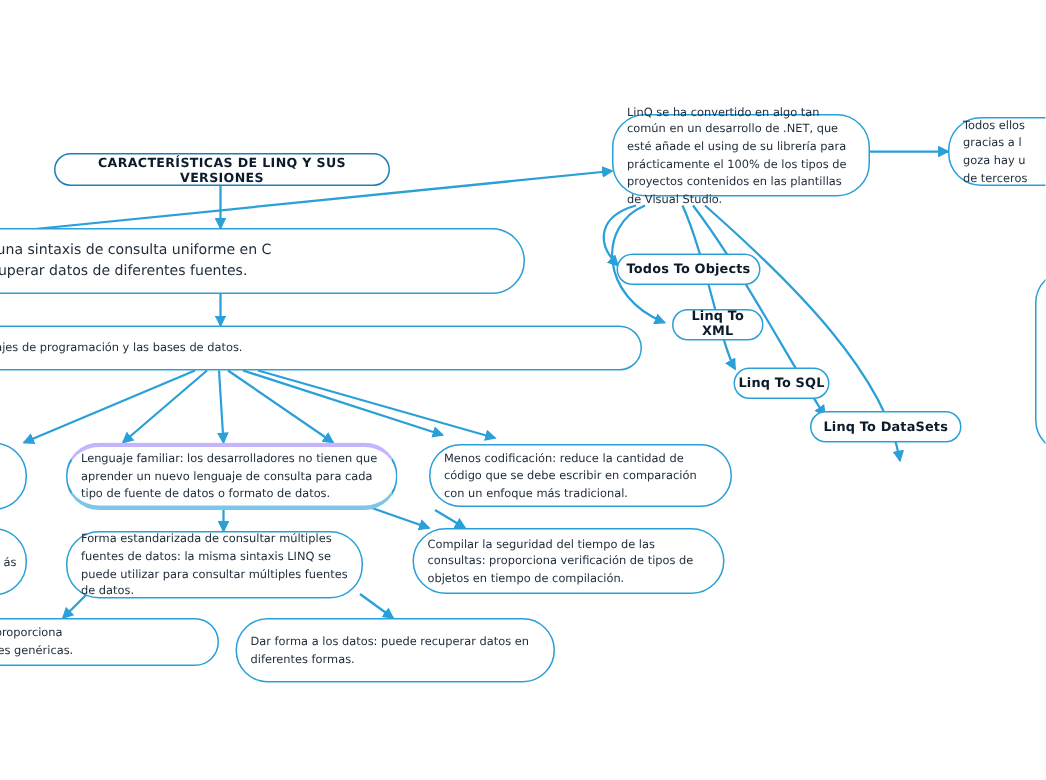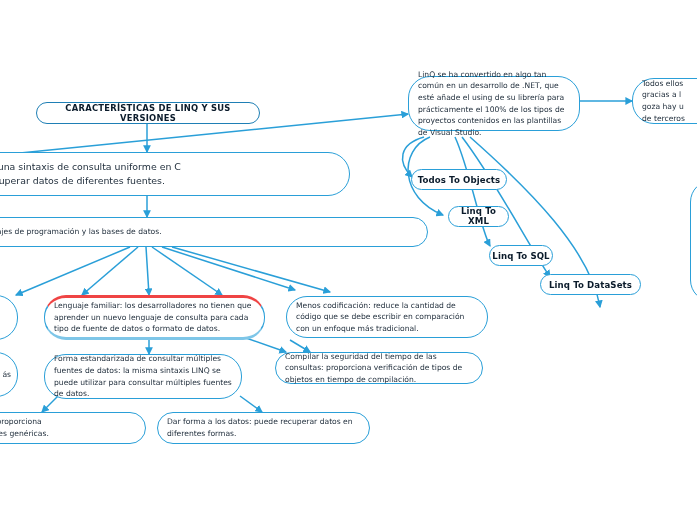--- a/index.html
+++ b/index.html
@@ -84,21 +84,21 @@
   }
   .n-wide .txt {
     font-size: 9.4px;
     line-height: 1.5;
   }
   .n-mid .txt {
     font-size: 7.6px;
     line-height: 1.5;
   }
   .sel-top {
-    border-top: 3px solid #ef4444;
+    border-top: 3px solid #c4b5fd;
     border-bottom: 3px solid #7ec6e8;
   }
 </style>
 </head>
 <body>
 
 <div id="canvas">
 
   <svg id="edges" viewBox="0 0 697 520" width="697" height="520">
     <defs>
@@ -203,26 +203,26 @@
   </div>
 
   <div class="node n-para" style="left:286px; top:296px; width:202px; height:42px;">
     <span class="txt">Menos codificación: reduce la cantidad de código que se debe escribir en comparación con un enfoque más tradicional.</span>
   </div>
 
   <div class="node n-para" style="left:44px; top:354px; width:198px; height:45px;">
     <span class="txt">Forma estandarizada de consultar múltiples fuentes de datos: la misma sintaxis LINQ se puede utilizar para consultar múltiples fuentes de datos.</span>
   </div>
 
-  <div class="node n-para" style="left:275px; top:352px; width:208px; height:32px;">
+  <div class="node n-para" style="left:275px; top:352px; width:208px; height:44px;">
     <span class="txt">Compilar la seguridad del tiempo de las consultas: proporciona verificación de tipos de objetos en tiempo de compilación.</span>
   </div>
 
   <div class="node n-para" style="left:-62px; top:412px; width:208px; height:32px;">
     <span class="txt">Sense: LINQ proporciona
 ara colecciones genéricas.</span>
   </div>
 
-  <div class="node n-para" style="left:157px; top:412px; width:213px; height:32px;">
+  <div class="node n-para" style="left:157px; top:412px; width:213px; height:43px;">
     <span class="txt">Dar forma a los datos: puede recuperar datos en diferentes formas.</span>
   </div>
 
 </div>
 
 </body></html>

